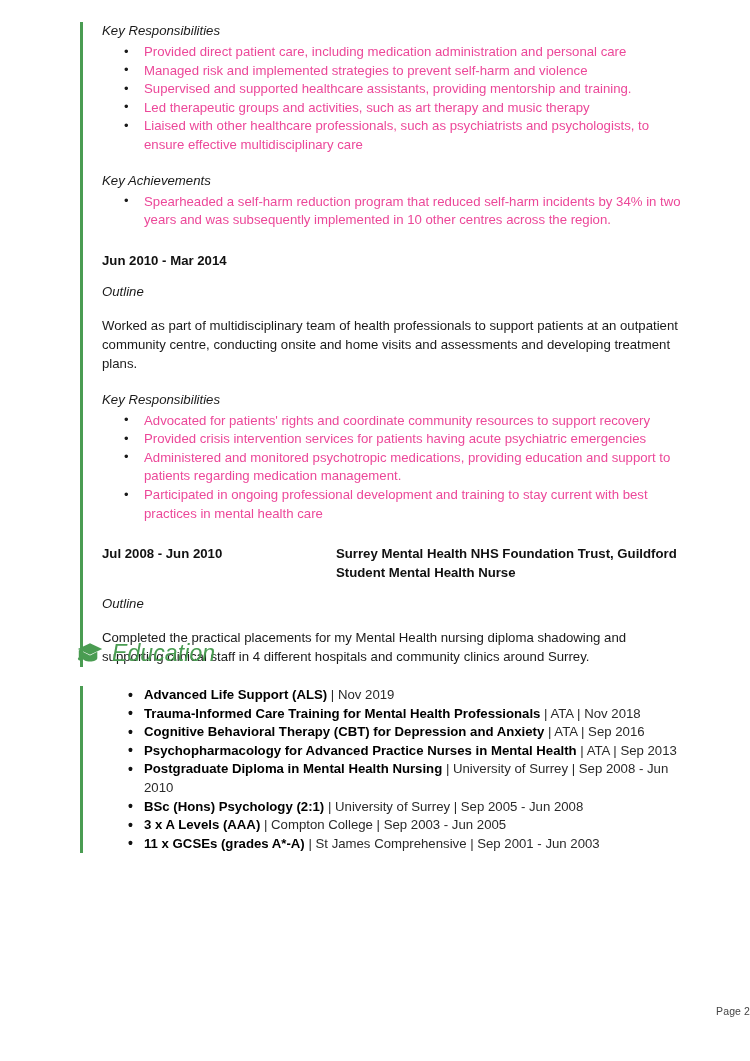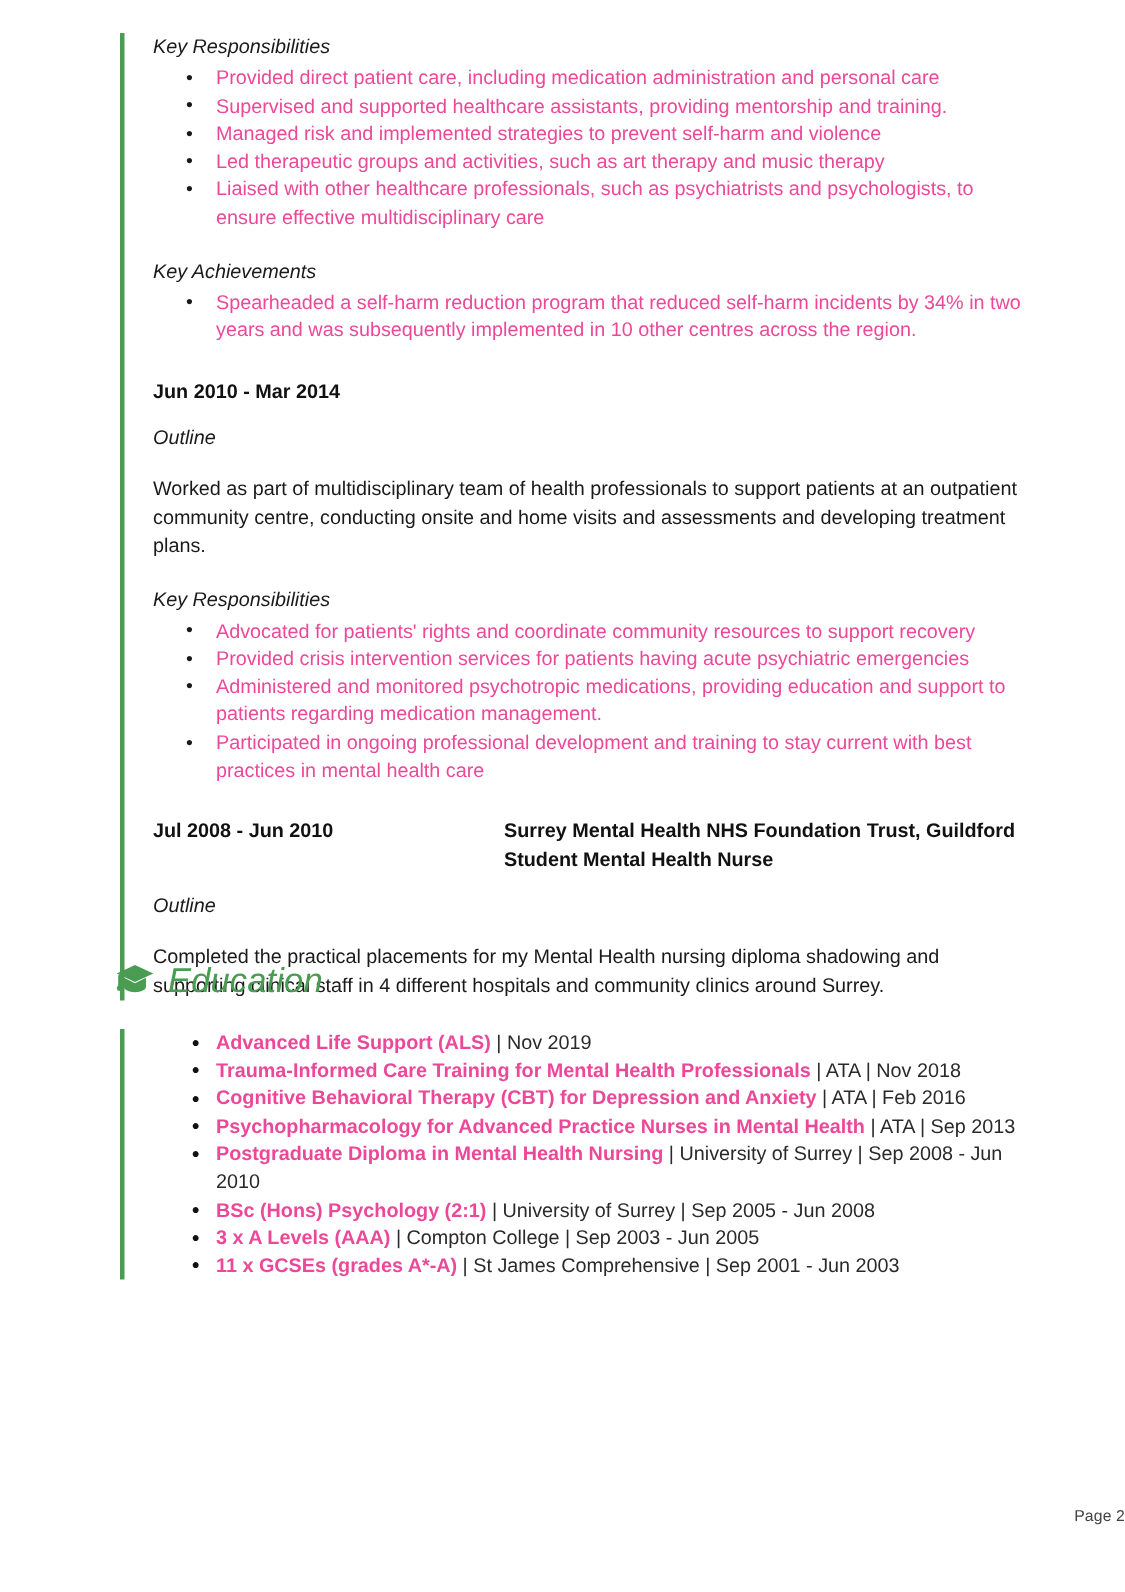--- a/index.html
+++ b/index.html
@@ -141,21 +141,21 @@
   }
   ul.edu-list > li::before {
     content: "\2022";
     position: absolute;
     left: 26px;
     top: -0.5px;
     font-size: 14px;
     font-weight: bold;
     color: #111111;
   }
-  .edu-title { font-weight: bold; color: #ec4899; text-align: right; }
+  .edu-title { font-weight: bold; color: #000000; text-align: right; }
   .edu-meta { font-weight: normal; color: #2a2a2a; }
 
   
   .footer {
     position: absolute;
     left: 0;
     right: 0;
     top: 1005px;
     text-align: right;
     font-size: 10.5px;
@@ -167,22 +167,22 @@
 <body>
 
 <div class="page">
 
   <div class="exp-block">
 
     <div class="sub-label">Key Responsibilities</div>
 
     <ul class="bullets">
       <li>Provided direct patient care, including medication administration and personal care</li>
+      <li>Managed risk and implemented strategies to prevent self-harm and violence</li>
       <li>Supervised and supported healthcare assistants, providing mentorship and training.</li>
-      <li>Managed risk and implemented strategies to prevent self-harm and violence</li>
       <li>Led therapeutic groups and activities, such as art therapy and music therapy</li>
       <li>Liaised with other healthcare professionals, such as psychiatrists and psychologists, to ensure effective multidisciplinary care</li>
     </ul>
 
     <div class="gap-md"></div>
 
     <div class="sub-label">Key Achievements</div>
 
     <ul class="bullets">
       <li>Spearheaded a self-harm reduction program that reduced self-harm incidents by 34% in two years and was subsequently implemented in 10 other centres across the region.</li>
@@ -245,21 +245,21 @@
 
   <div class="edu-block">
     <ul class="edu-list">
       <li>
         <span class="edu-title">Advanced Life Support (ALS)</span><span class="edu-meta"> | Nov 2019</span>
       </li>
       <li>
         <span class="edu-title">Trauma-Informed Care Training for Mental Health Professionals</span><span class="edu-meta"> | ATA | Nov 2018</span>
       </li>
       <li>
-        <span class="edu-title">Cognitive Behavioral Therapy (CBT) for Depression and Anxiety</span><span class="edu-meta"> | ATA | Feb 2016</span>
+        <span class="edu-title">Cognitive Behavioral Therapy (CBT) for Depression and Anxiety</span><span class="edu-meta"> | ATA | Sep 2016</span>
       </li>
       <li>
         <span class="edu-title">Psychopharmacology for Advanced Practice Nurses in Mental Health</span><span class="edu-meta"> | ATA | Sep 2013</span>
       </li>
       <li>
         <span class="edu-title">Postgraduate Diploma in Mental Health Nursing</span><span class="edu-meta"> | University of Surrey | Sep 2008 - Jun 2010</span>
       </li>
       <li>
         <span class="edu-title">BSc (Hons) Psychology (2:1)</span><span class="edu-meta"> | University of Surrey | Sep 2005 - Jun 2008</span>
       </li>

